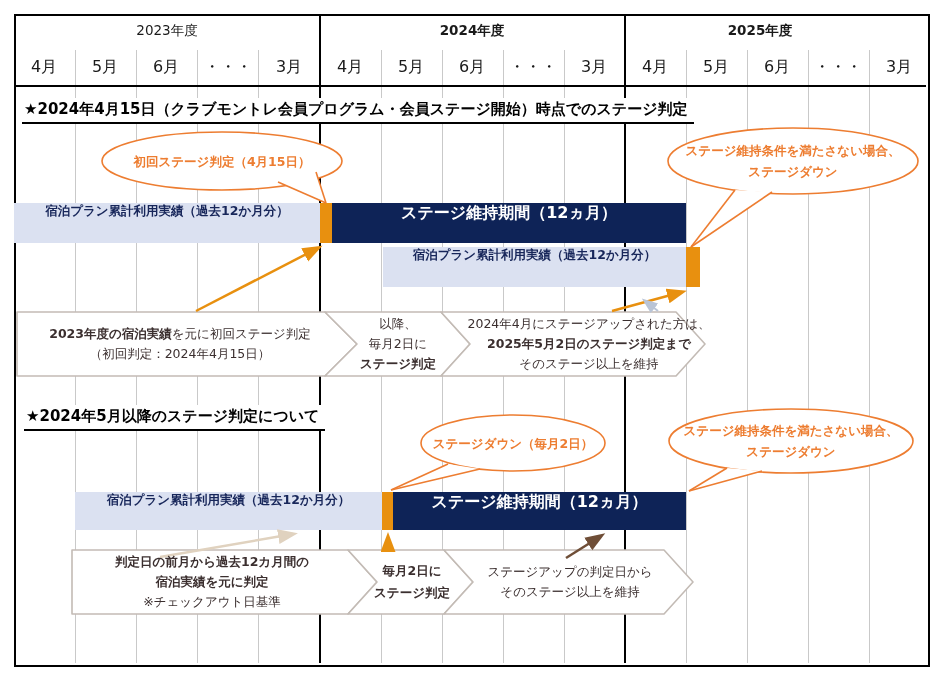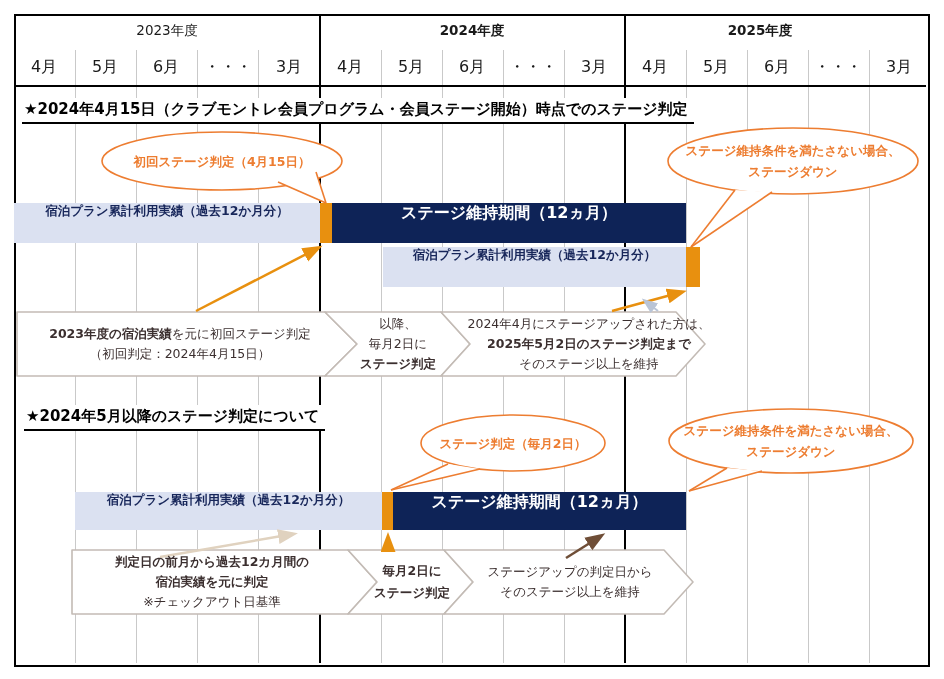--- a/index.html
+++ b/index.html
@@ -154,21 +154,21 @@
       <line x1="727" y1="468" x2="689" y2="491" stroke="#ed7d31" stroke-width="1.6"></line>
       <line x1="762" y1="471" x2="689" y2="491" stroke="#ed7d31" stroke-width="1.6"></line>
     </g>
   </svg>
 
   <div class="bubbletxt" style="left:222px;top:161px;">初回ステージ判定（4月15日）</div>
   <div class="bubbletxt" style="left:793px;top:161px;">
     <div>ステージ維持条件を満たさない場合、</div>
     <div>ステージダウン</div>
   </div>
-  <div class="bubbletxt" style="left:513px;top:443px;">ステージ判定（毎月2日）</div>
+  <div class="bubbletxt" style="left:513px;top:443px;">ステージダウン（毎月2日）</div>
   <div class="bubbletxt" style="left:791px;top:441px;">
     <div>ステージ維持条件を満たさない場合、</div>
     <div>ステージダウン</div>
   </div>
 
   <div class="boxtxt" style="left:180px;top:344px;">
     <div><span class="bold">2023年度の宿泊実績</span><span>を元に初回ステージ判定</span></div>
     <div>（初回判定：2024年4月15日）</div>
   </div>
   <div class="boxtxt" style="left:398px;top:344px;">

